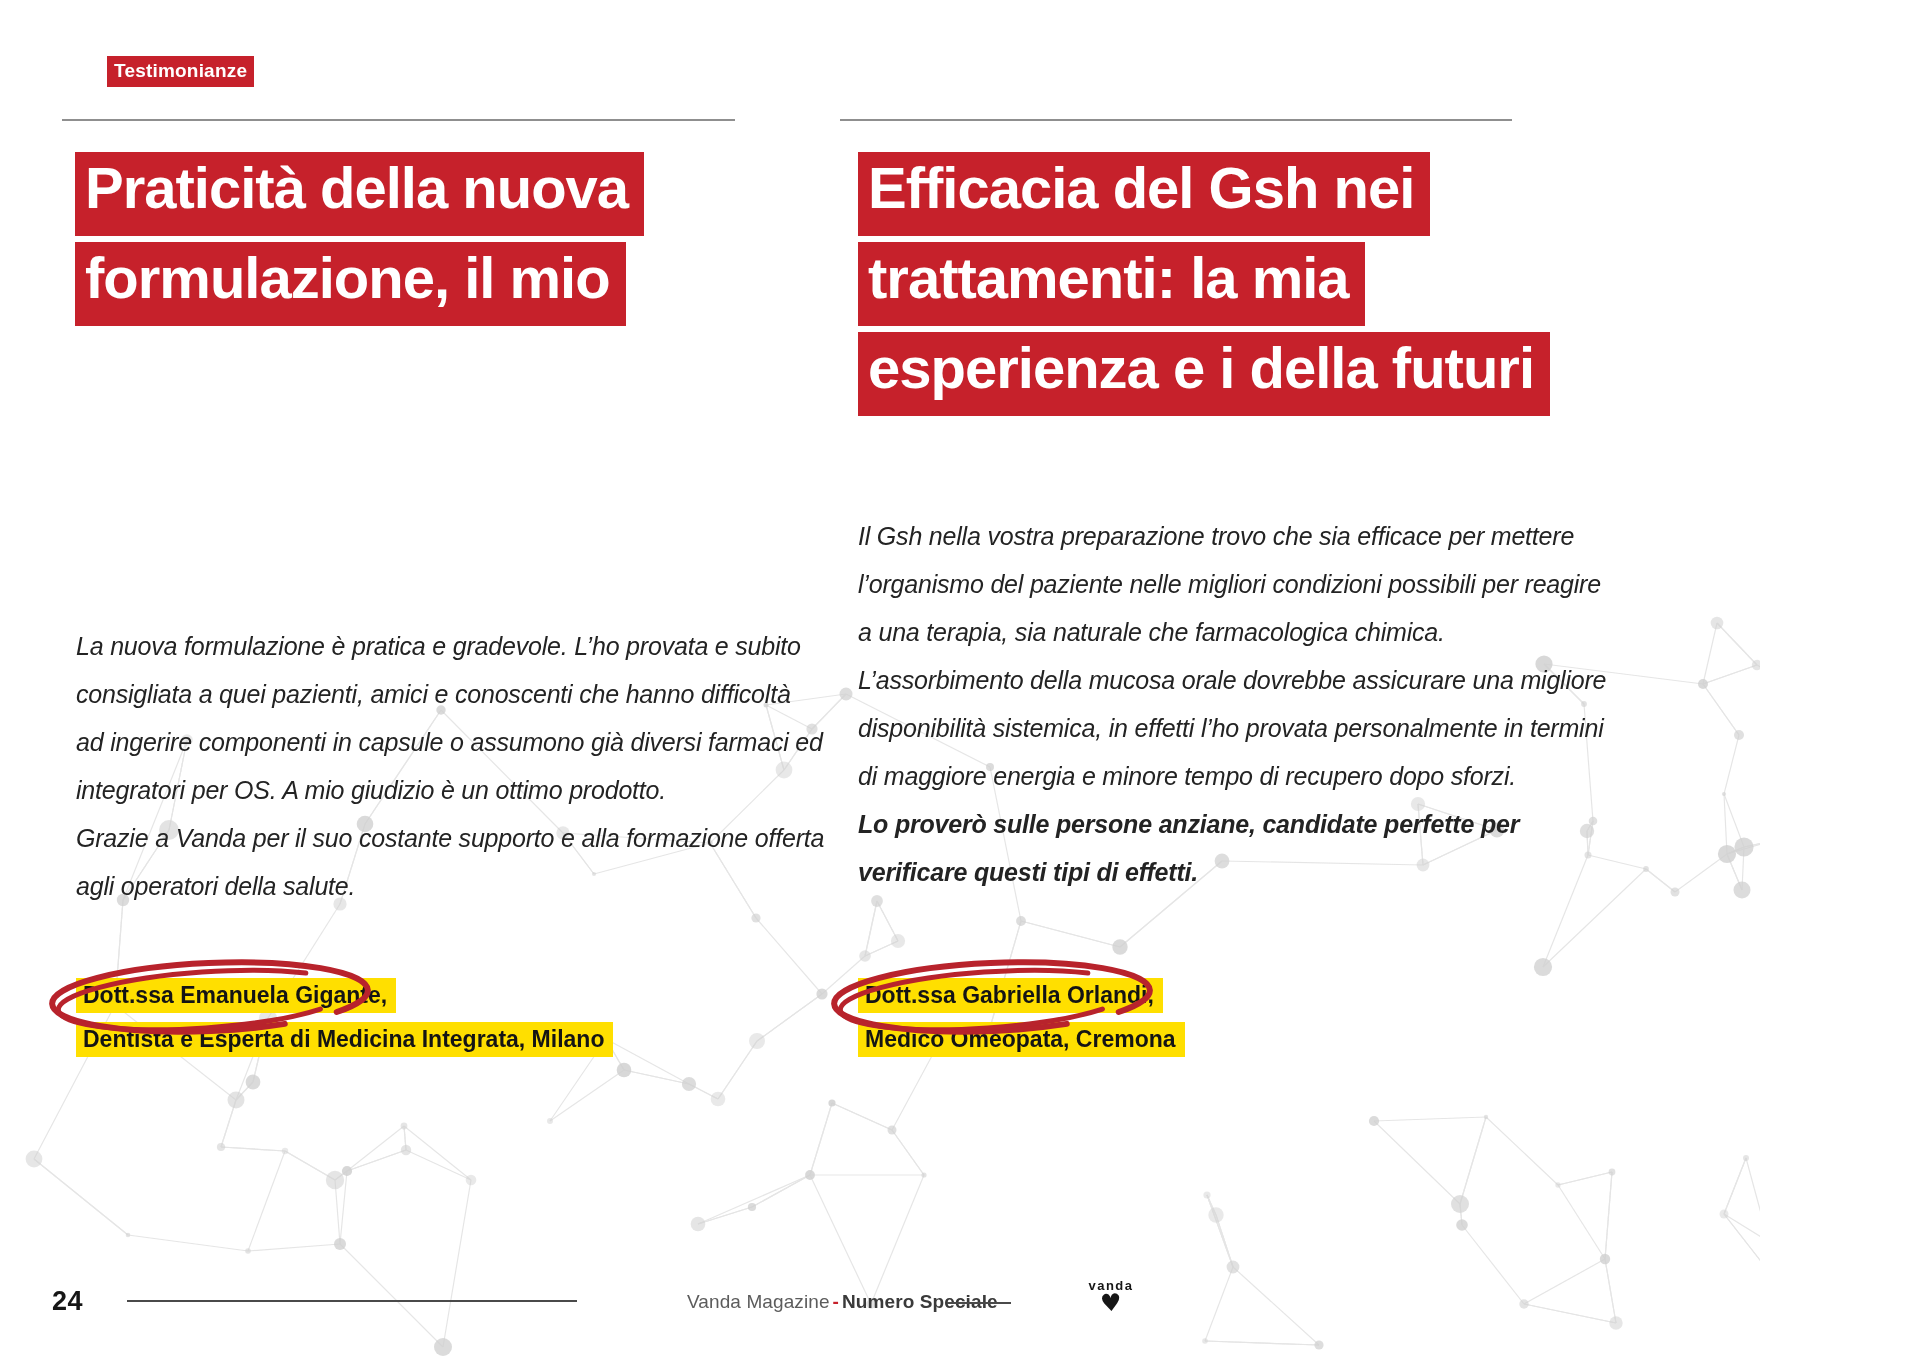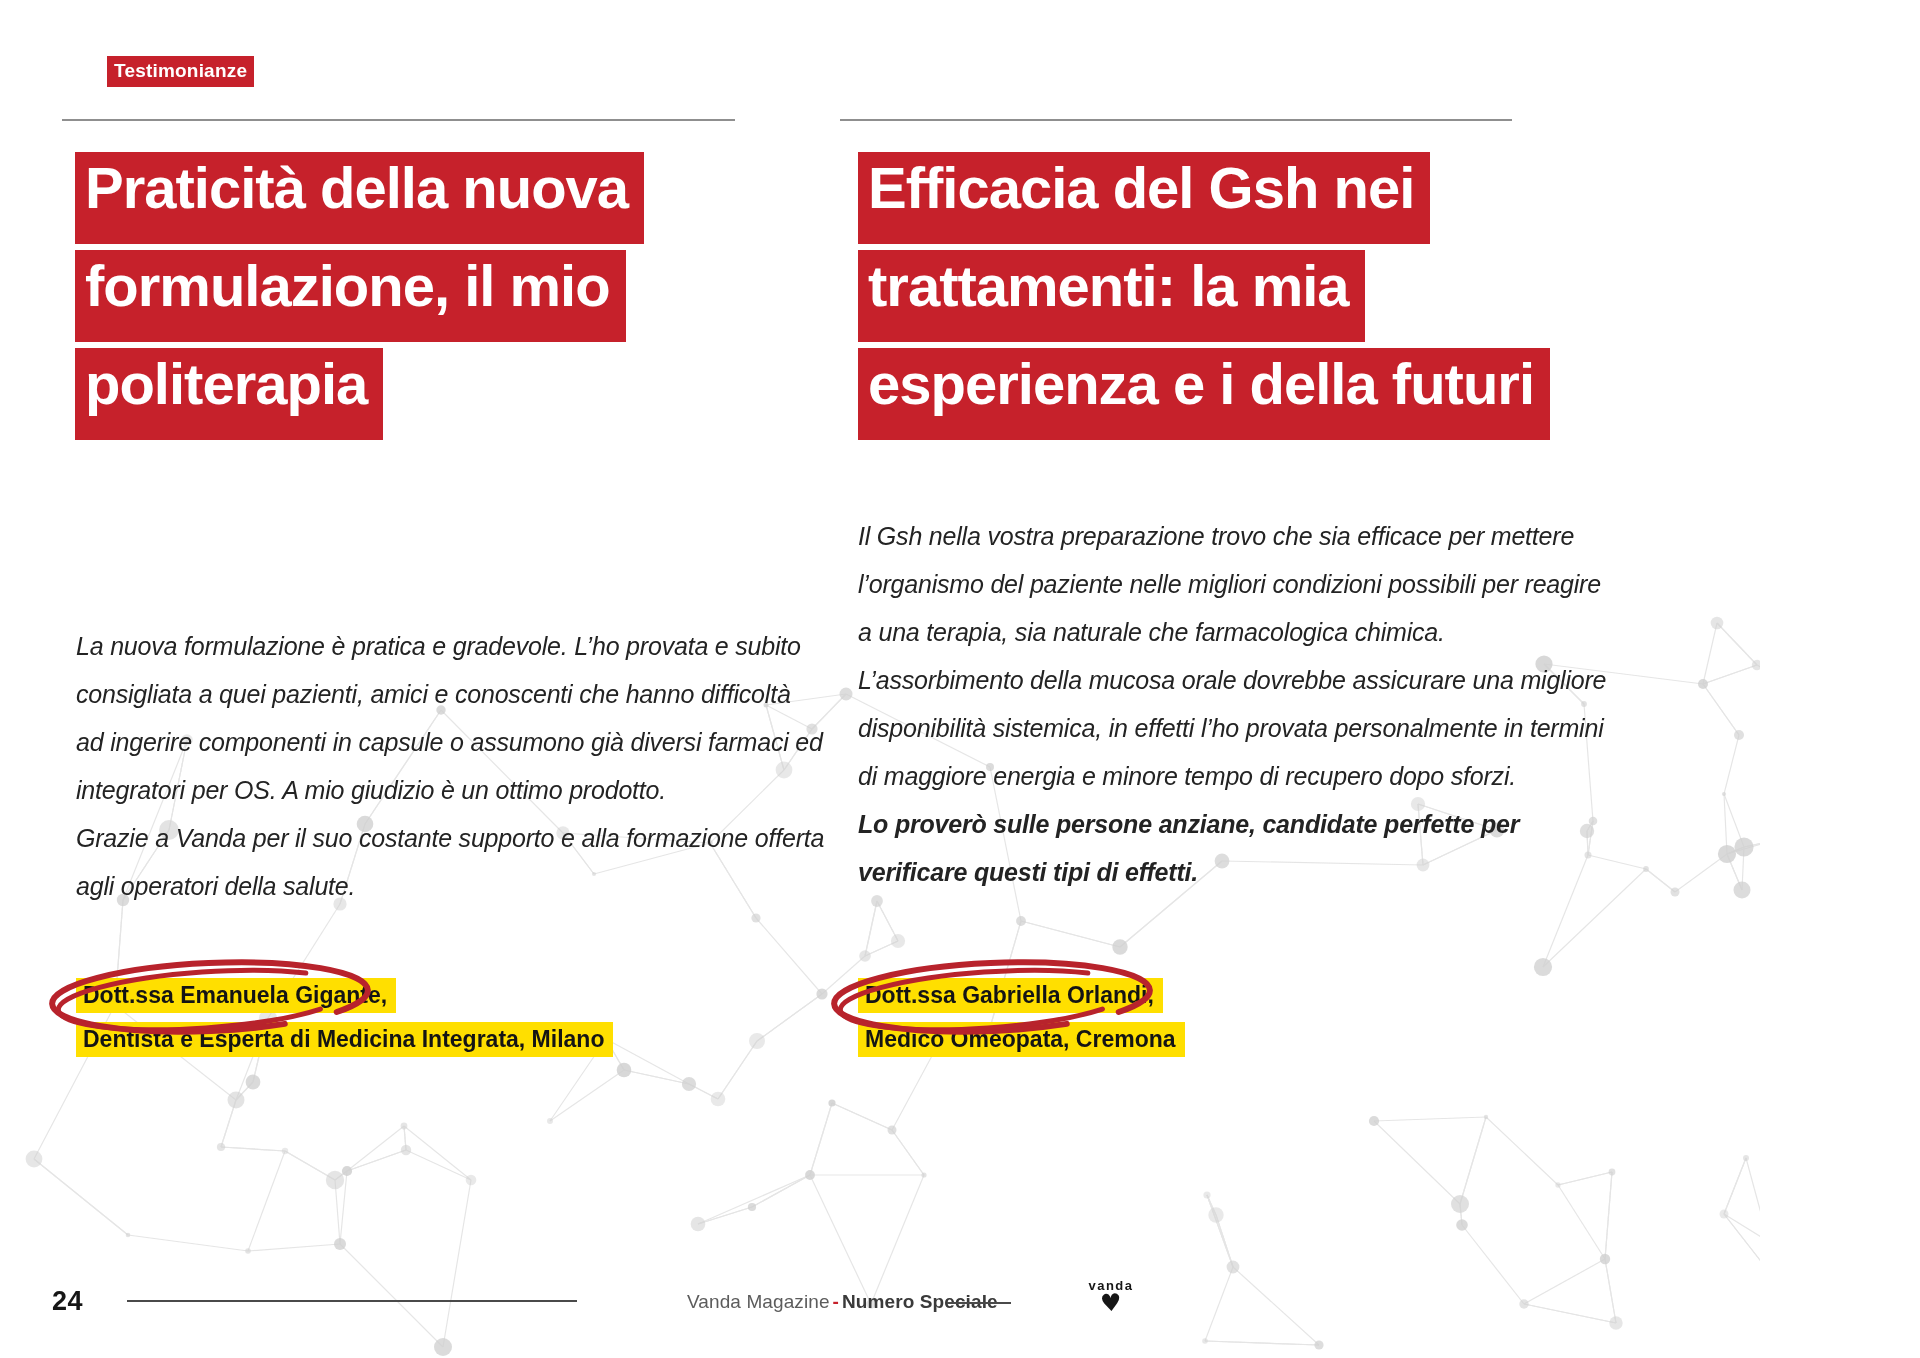--- a/index.html
+++ b/index.html
@@ -34,21 +34,21 @@
 
   
   .headline{position:absolute;top:152px;}
   .headline-left{left:75px;}
   .headline-right{left:858px;}
   .headline .hl-line{
     display:table; 
     background:#c6212b;color:#ffffff;
     font-size:58px;font-weight:700;letter-spacing:-1px;
     line-height:66px;
-    padding:3px 16px 23px 10px;
+    padding:3px 16px 15px 10px;
     margin-bottom:6px;
     white-space:nowrap;
   }
 
   
   .body-copy{
     position:absolute;
     color:#232323;
     font-style:italic;
     font-size:25px;
@@ -431,21 +431,20 @@
 
   <div class="content">
 
     <div class="section-tag">Testimonianze</div>
     <div class="rule rule-left"></div>
     <div class="rule rule-right"></div>
 
     <div class="headline headline-left">
       <span class="hl-line">Praticità della nuova</span>
       <span class="hl-line">formulazione, il mio</span>
-      <span class="hl-line">politerapia</span>
     </div>
 
     <div class="body-copy body-left">La nuova formulazione è pratica e gradevole. L’ho provata e subito
 consigliata a quei pazienti, amici e conoscenti che hanno difficoltà
 ad ingerire componenti in capsule o assumono già diversi farmaci ed
 integratori per OS. A mio giudizio è un ottimo prodotto.
 Grazie a Vanda per il suo costante supporto e alla formazione offerta
 agli operatori della salute.</div>
 
     <div class="author author-left">

